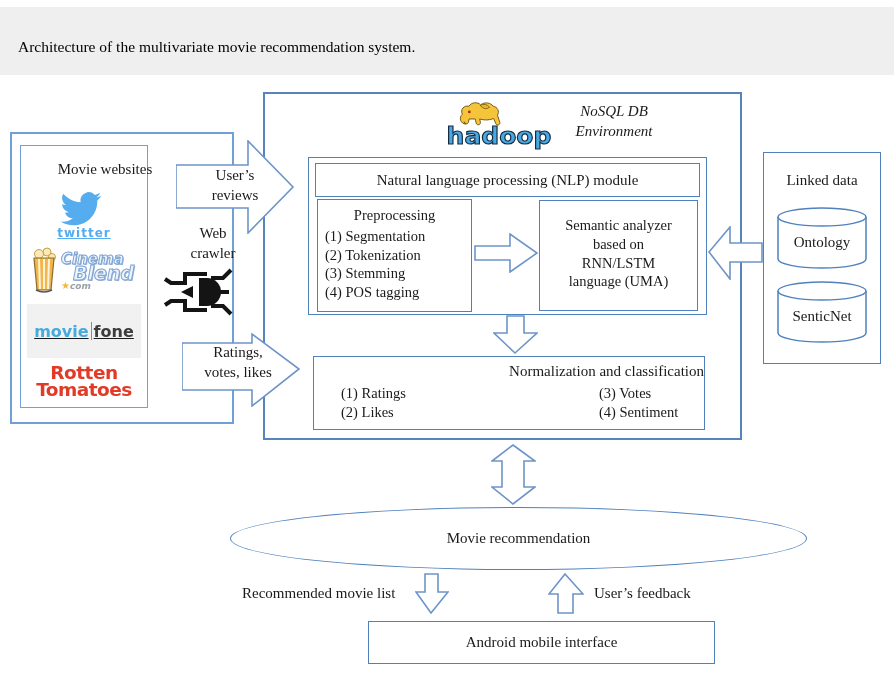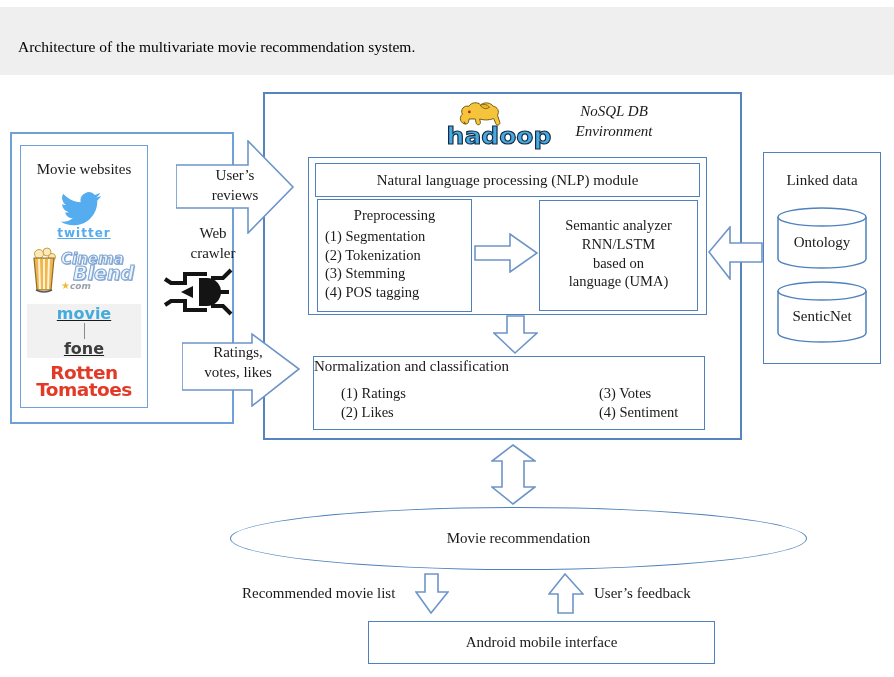--- a/index.html
+++ b/index.html
@@ -11,21 +11,21 @@
   .bluebox{background:#fff;border:1.5px solid #4f81bd;box-sizing:border-box;z-index:1;}
   .panelbox{background:#fff;border:2px solid #6fa0d6;box-sizing:border-box;z-index:1;}
   .ctr{display:flex;align-items:center;justify-content:center;text-align:center;}
   .t15{font-size:15px;line-height:19px;}
   .t14{font-size:14.5px;line-height:18.8px;}
   .arrow-svg{z-index:5;}
   .arrow-svg polygon{fill:#ffffff;stroke:#6d94c9;stroke-width:1.6;stroke-linejoin:miter;}
   .arrow-label{z-index:6;text-align:center;font-size:15px;line-height:20px;}
   .logo-sans{font-family:"DejaVu Sans","Liberation Sans",sans-serif;text-decoration:underline;}
   .tw-word{font-weight:bold;font-size:12px;letter-spacing:1px;color:#55acee;text-align:center;}
-  .mf-box{background:#f1f1f1;display:flex;align-items:center;justify-content:center;flex-direction:column;}
+  .mf-box{background:#f1f1f1;display:flex;align-items:center;justify-content:center;}
   .mf-t1{color:#45aadd;font-weight:bold;font-size:16px;}
   .mf-bar{display:inline-block;width:1px;height:18px;background:#8a8a8a;margin:0 2px;vertical-align:-3px;}
   .mf-t2{color:#3d3d3d;font-weight:bold;font-size:16px;}
   .rt{color:#e23a26;font-weight:bold;font-size:18.5px;line-height:17px;text-align:center;
       letter-spacing:-0.5px;font-family:"DejaVu Sans","Liberation Sans",sans-serif;}
   .cb-wrap{display:flex;align-items:center;}
   .cb-text{font-family:"DejaVu Sans",sans-serif;font-weight:bold;font-style:italic;
            color:#eef3fa;-webkit-text-stroke:1px #7aa3d4;text-shadow:1px 1px 0 #9db8d8;
            font-size:15px;line-height:14px;}
   .cb-com{font-family:"DejaVu Sans",sans-serif;font-weight:bold;font-style:italic;
@@ -44,21 +44,21 @@
 <body>
 
 <div id="stage">
 
   <div class="abs hdr">
     <div class="abs hdr-caption">Architecture of the multivariate movie recommendation system.</div>
   </div>
 
   <div class="abs panelbox" style="left:10px;top:132px;width:224px;height:292px;"></div>
   <div class="abs panelbox" style="left:20px;top:145px;width:128px;height:263px;border-width:1.5px;"></div>
-  <div class="abs t15" style="left:20px;top:160px;width:128px;text-align:center;z-index:2;">Movie websites</div>
+  <div class="abs t15" style="left:20px;top:160px;width:128px;text-align:center;z-index:2;padding-left:21px;">Movie websites</div>
 
   <svg class="abs" style="left:59px;top:192px;z-index:2;" width="44" height="34" viewBox="0 0 24 20">
     <path fill="#55acee" d="M23.9 2.4a10 10 0 01-2.8.8A5 5 0 0023.3.5a10 10 0 01-3.1 1.2A4.9 4.9 0 0011.8 6C7.7 5.8 4.1 3.9 1.6 1a4.8 4.8 0 001.5 6.6A4.9 4.9 0 01.9 7v.1a4.9 4.9 0 003.9 4.8 5 5 0 01-2.2.1 4.9 4.9 0 004.6 3.4A9.9 9.9 0 010 17.4 14 14 0 007.6 19.6c9.1 0 14-7.5 14-14v-.6a10 10 0 002.3-2.6z"></path>
   </svg>
   <div class="abs tw-word logo-sans" style="left:20px;top:226px;width:128px;z-index:2;">twitter</div>
 
   <div class="abs cb-wrap" style="left:29px;top:244px;width:112px;height:54px;z-index:2;">
     <svg width="30" height="50" viewBox="0 0 30 50">
       <circle cx="10" cy="8" r="4.5" fill="#fbe9b7" stroke="#caa045" stroke-width="1"></circle>
       <circle cx="18" cy="6" r="4" fill="#fbe9b7" stroke="#caa045" stroke-width="1"></circle>
@@ -146,32 +146,32 @@
     </div>
   </div>
 
   <svg class="abs arrow-svg" style="left:474px;top:233px;" width="65" height="40" viewBox="0 0 65 40">
     <polygon points="1,13 36,13 36,1 63,20 36,39 36,27 1,27"></polygon>
   </svg>
 
   <div class="abs bluebox" style="left:539px;top:200px;width:159px;height:111px;z-index:2;">
     <div class="t14" style="text-align:center;margin-top:15px;">
       <div>Semantic analyzer</div>
+      <div>based on</div>
       <div>RNN/LSTM</div>
-      <div>based on</div>
       <div>language (UMA)</div>
     </div>
   </div>
 
   <svg class="abs arrow-svg" style="left:493px;top:315px;" width="45" height="40" viewBox="0 0 45 40">
     <polygon points="14,1 31,1 31,18 44,18 22,38 1,18 14,18"></polygon>
   </svg>
 
   <div class="abs bluebox" style="left:313px;top:356px;width:392px;height:74px;z-index:2;">
-    <div class="t15" style="text-align:left;">Normalization and classification</div>
+    <div class="t15" style="text-align:right;margin-top:5px;">Normalization and classification</div>
     <div class="abs t14" style="left:27px;top:27px;">
       <div>(1) Ratings</div>
       <div>(2) Likes</div>
     </div>
     <div class="abs t14" style="left:285px;top:27px;">
       <div>(3) Votes</div>
       <div>(4) Sentiment</div>
     </div>
   </div>
 

